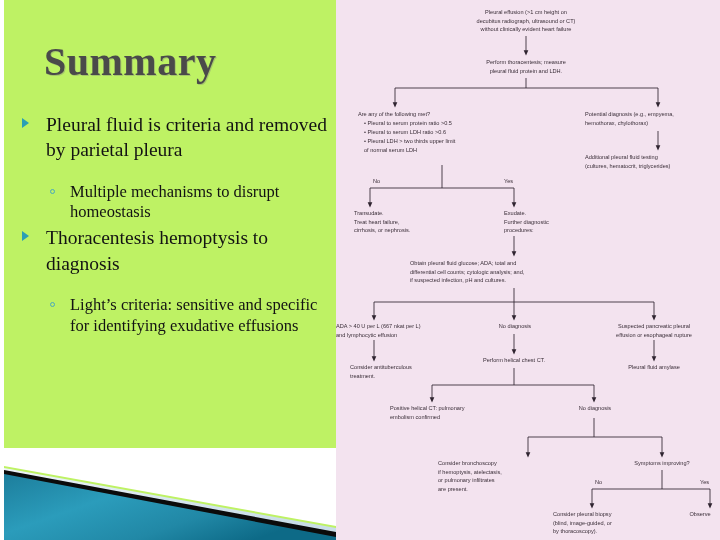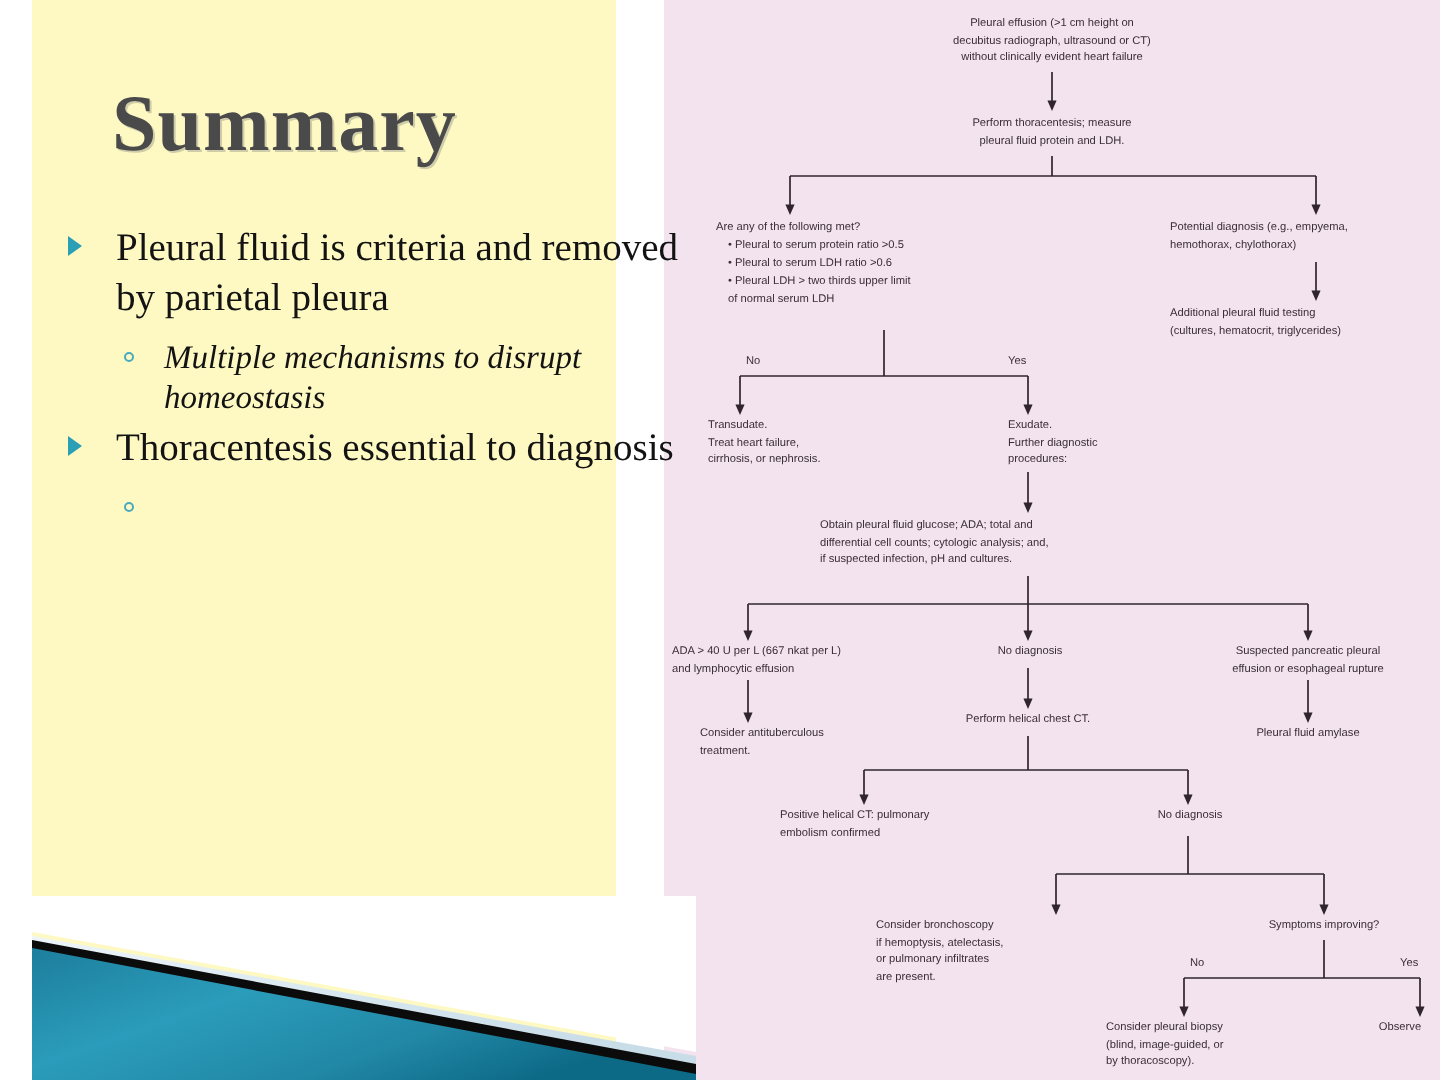--- a/index.html
+++ b/index.html
@@ -12,23 +12,23 @@
   #slide {
     position: relative;
     width: 720px; height: 540px;
     background: #ffffff;
     overflow: hidden;
   }
 
   
   #left-pane {
     position: absolute;
-    left: 16px; top: 0;
-    width: 292px; height: 540px;
-    background: #fef9c3;
+    left: 4px; top: 0;
+    width: 332px; height: 540px;
+    background: #bef264;
     z-index: 2;
   }
 
   #page-title {
     position: absolute;
     left: 40px; top: 38px;
     font-family: "Liberation Serif", serif;
     font-weight: bold;
     font-size: 40px;
     letter-spacing: 0.5px;
@@ -59,23 +59,22 @@
     border-top: 5px solid transparent;
     border-bottom: 5px solid transparent;
   }
 
   .lvl2 {
     position: relative;
     padding-left: 52px;
     font-size: 16.5px;
     line-height: 1.26;
     color: #131313;
-    margin-top: 6px;
+    margin-top: 19px;
     margin-bottom: 2px;
-    font-style: italic;
   }
   .lvl2 .circ {
     position: absolute;
     left: 32px; top: 7px;
     width: 5px; height: 5px;
     border: 1px solid #4aa9bd;
     border-radius: 50%;
     background: transparent;
   }
 
@@ -258,25 +257,26 @@
         <span>Pleural fluid is criteria and removed by parietal pleura</span>
       </div>
 
       <div class="lvl2">
         <span class="circ"></span>
         <span>Multiple mechanisms to disrupt homeostasis</span>
       </div>
 
       <div class="lvl1">
         <span class="tri"></span>
-        <span>Thoracentesis essential to diagnosis</span>
+        <span>Thoracentesis hemoptysis to diagnosis</span>
       </div>
 
       <div class="lvl2">
         <span class="circ"></span>
+        <span>Light’s criteria: sensitive and specific for identifying exudative effusions</span>
       </div>
 
 
     </div>
 
     <svg id="corner-deco" viewBox="0 0 332 92" preserveAspectRatio="none">
       <defs>
         <linearGradient id="tealgrad" x1="0" y1="0" x2="1" y2="0.55">
           <stop offset="0%" stop-color="#1d7f9d"></stop>
           <stop offset="38%" stop-color="#2b9cbb"></stop>

